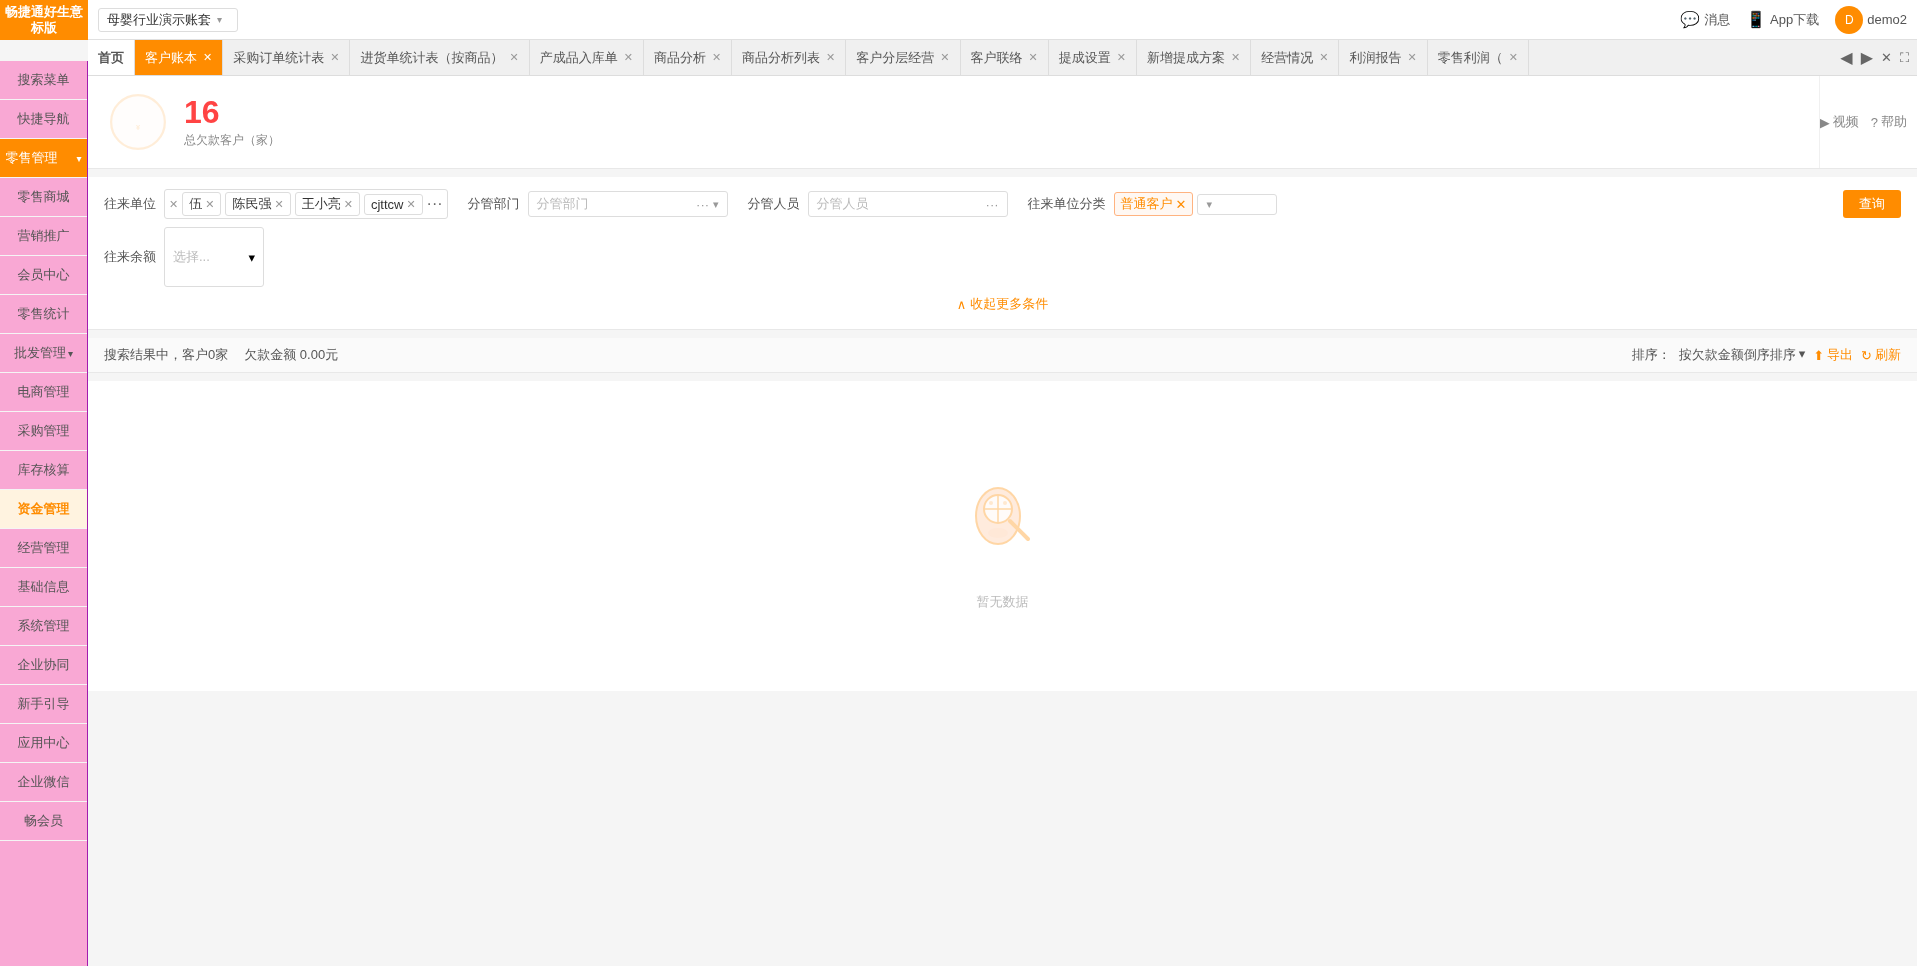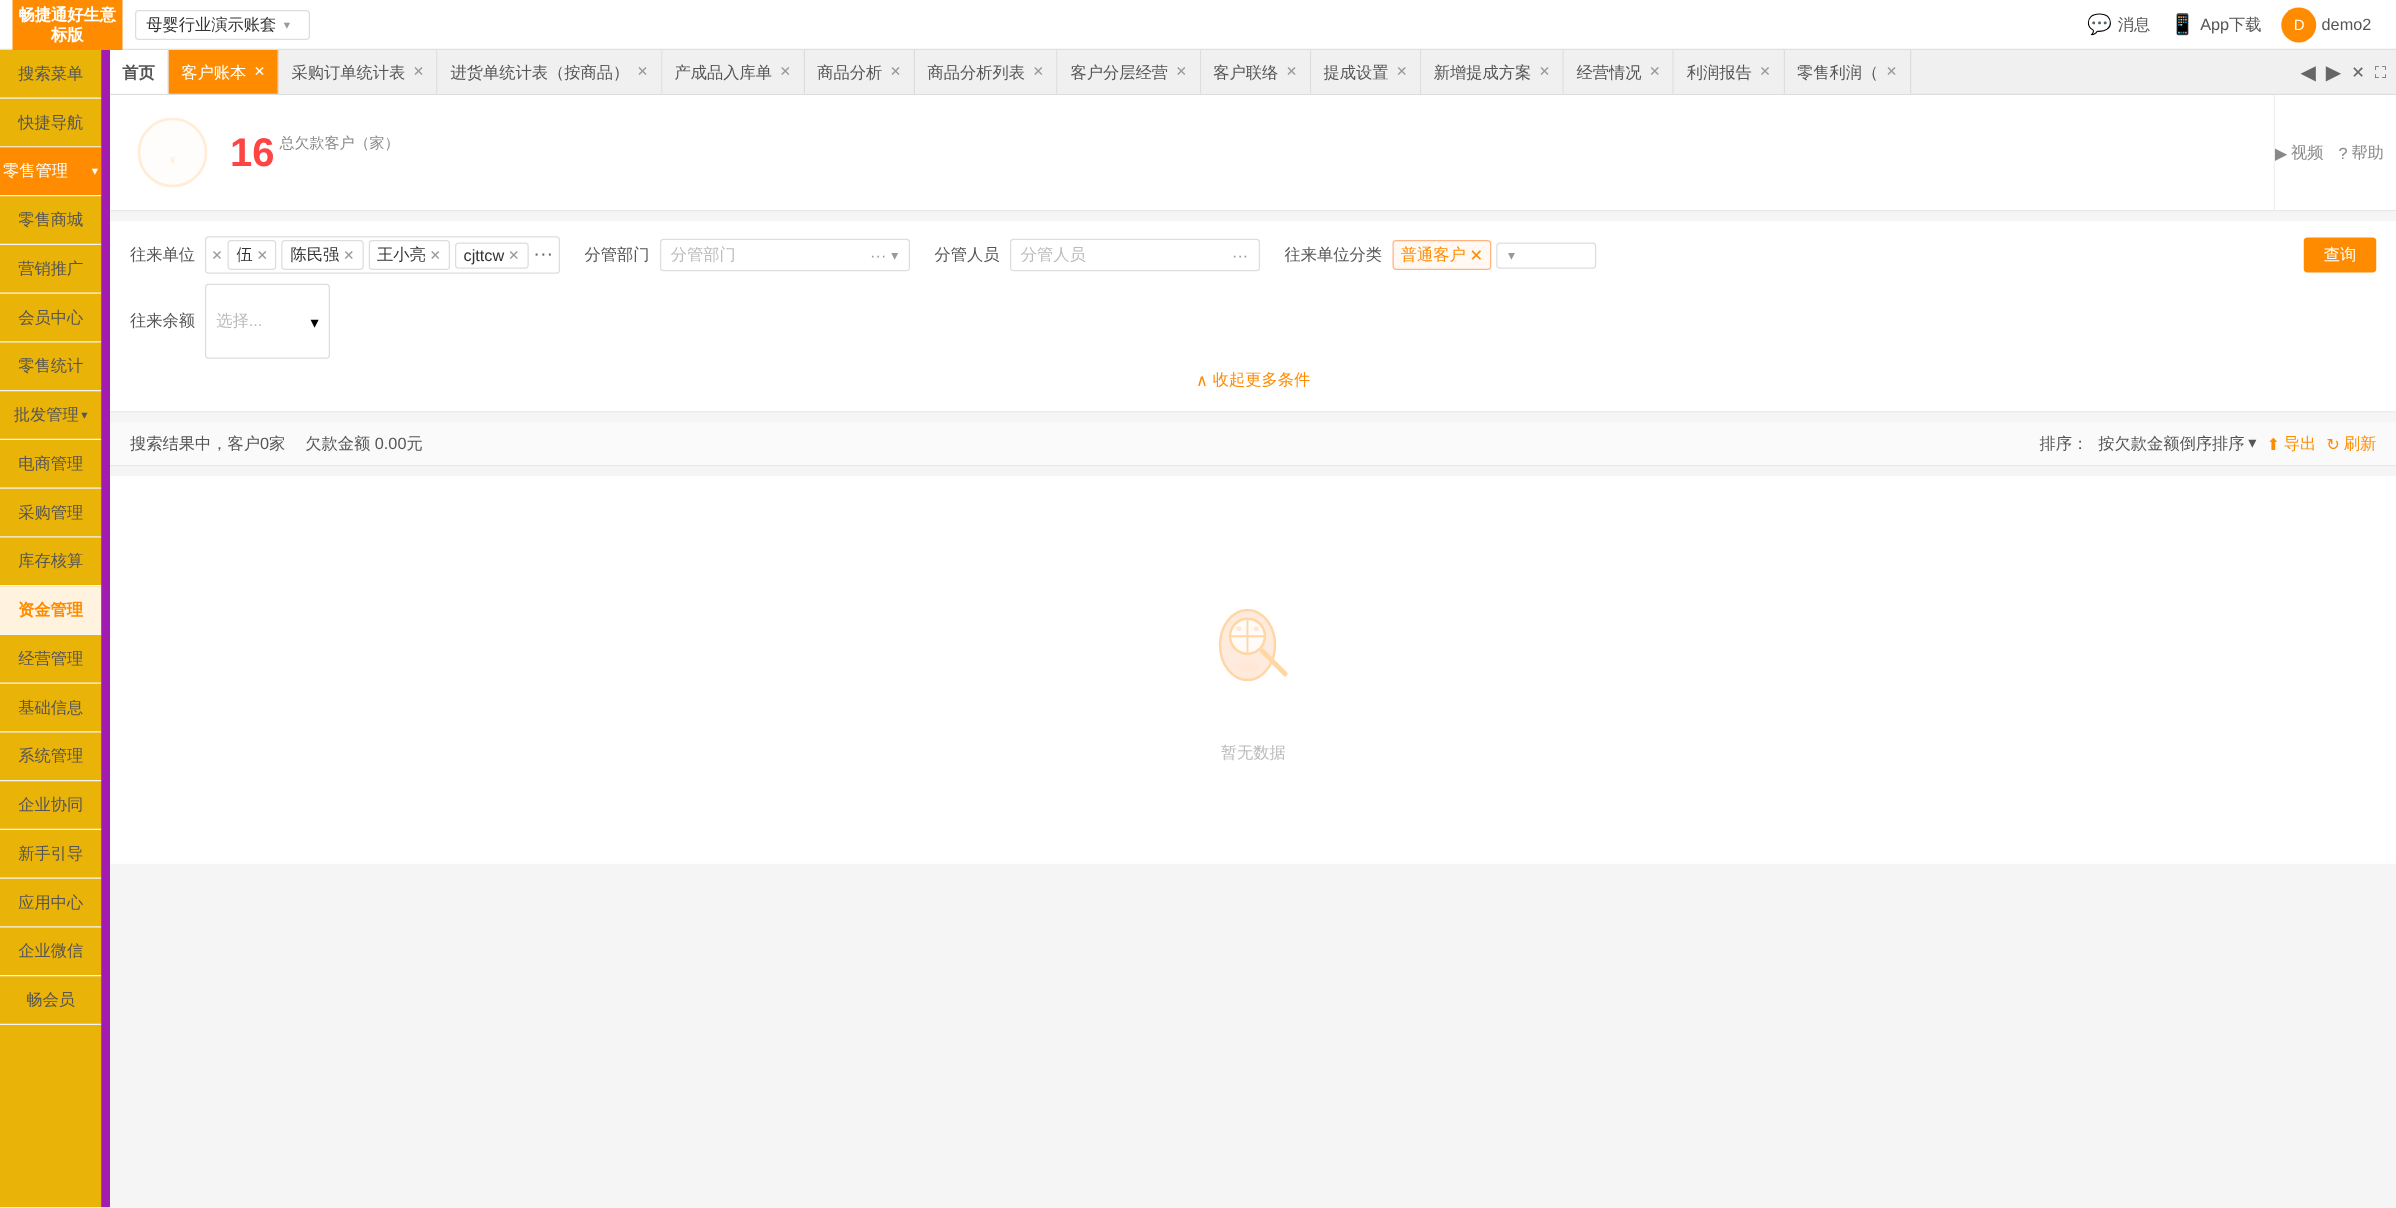--- a/index.html
+++ b/index.html
@@ -1,21 +1,21 @@
 <!DOCTYPE html>
 <html><head>
   <meta charset="utf-8">
   <style>
     * { box-sizing: border-box; margin: 0; padding: 0; font-family: 'Microsoft YaHei', Arial, sans-serif; font-size: 13px; }
     body { display: flex; flex-direction: column; height: 100vh; background: #f5f5f5; overflow: hidden; }
 
     
     .top-bar {
       display: flex; align-items: center; background: #fff; height: 40px;
-      border-bottom: 1px solid #e0e0e0; padding: 0 20px; flex-shrink: 0;
+      border-bottom: 1px solid #e0e0e0; padding: 0 10px; flex-shrink: 0;
     }
     .logo-area {
       display: flex; align-items: center; width: 88px; min-width: 88px;
       background: #ff8c00; height: 40px; justify-content: center; margin-left: -10px; margin-right: 10px;
     }
     .logo-text { color: #fff; font-size: 11px; font-weight: bold; text-align: center; line-height: 1.2; }
     .store-selector {
       display: flex; align-items: center; border: 1px solid #ddd; border-radius: 3px;
       padding: 2px 8px; cursor: pointer; color: #333; font-size: 13px; min-width: 140px;
     }
@@ -23,22 +23,22 @@
     .top-right { margin-left: auto; display: flex; align-items: center; gap: 16px; }
     .top-btn { display: flex; align-items: center; gap: 4px; cursor: pointer; color: #555; font-size: 13px; }
     .top-btn .icon { font-size: 16px; }
     .avatar { width: 28px; height: 28px; border-radius: 50%; background: #ff8c00; display: flex; align-items: center; justify-content: center; color: #fff; font-size: 12px; }
 
     
     .main-layout { display: flex; flex: 1; overflow: hidden; }
 
     
     .sidebar {
-      width: 88px; min-width: 88px; background: #eab308; border-right: 7px solid #a21caf;
-      display: flex; flex-direction: column; overflow-y: auto; flex-shrink: 0;
+      width: 88px; min-width: 88px; background: #f9a8d4; border-right: 1px solid #a21caf;
+      display: flex; flex-direction: column; overflow-y: auto; flex-shrink: 0; margin-top: 21px;
     }
     .sidebar-item {
       padding: 10px 0; text-align: center; cursor: pointer; color: #555; font-size: 12px;
       border-bottom: 1px solid #f5f5f5;
     }
     .sidebar-item.active { background: #ff8c00; color: #fff; }
     .sidebar-sub-arrow { font-size: 10px; }
 
     
     .content-area { flex: 1; display: flex; flex-direction: column; overflow: hidden; }
@@ -67,21 +67,21 @@
     .stats-row {
       display: flex; background: #fff; border-bottom: 1px solid #e8e8e8; min-height: 90px;
       align-items: center;
     }
     .stat-item {
       flex: 1; display: flex; align-items: center; padding: 16px 20px; gap: 16px;
       border-right: 1px solid #f0f0f0; position: relative;
     }
     .stat-icon { width: 60px; height: 60px; opacity: 0.15; display: flex; align-items: center; justify-content: center; }
     .stat-icon svg { width: 56px; height: 56px; }
-    .stat-info { display: flex; flex-direction: row; gap: 4px; }
+    .stat-info { display: flex; flex-direction: column; gap: 4px; }
     .stat-value { font-size: 32px; font-weight: bold; color: #ff4444; line-height: 1; }
     .stat-value.negative { color: #ff4444; }
     .stat-value.dark { color: #333; text-decoration: underline; }
     .stat-label { font-size: 12px; color: #888; }
     .stat-right-actions {
       margin-left: auto; display: flex; gap: 12px; align-items: center; padding-right: 10px;
     }
     .help-link { color: #888; font-size: 12px; cursor: pointer; display: flex; align-items: center; gap: 3px; }
 
     

